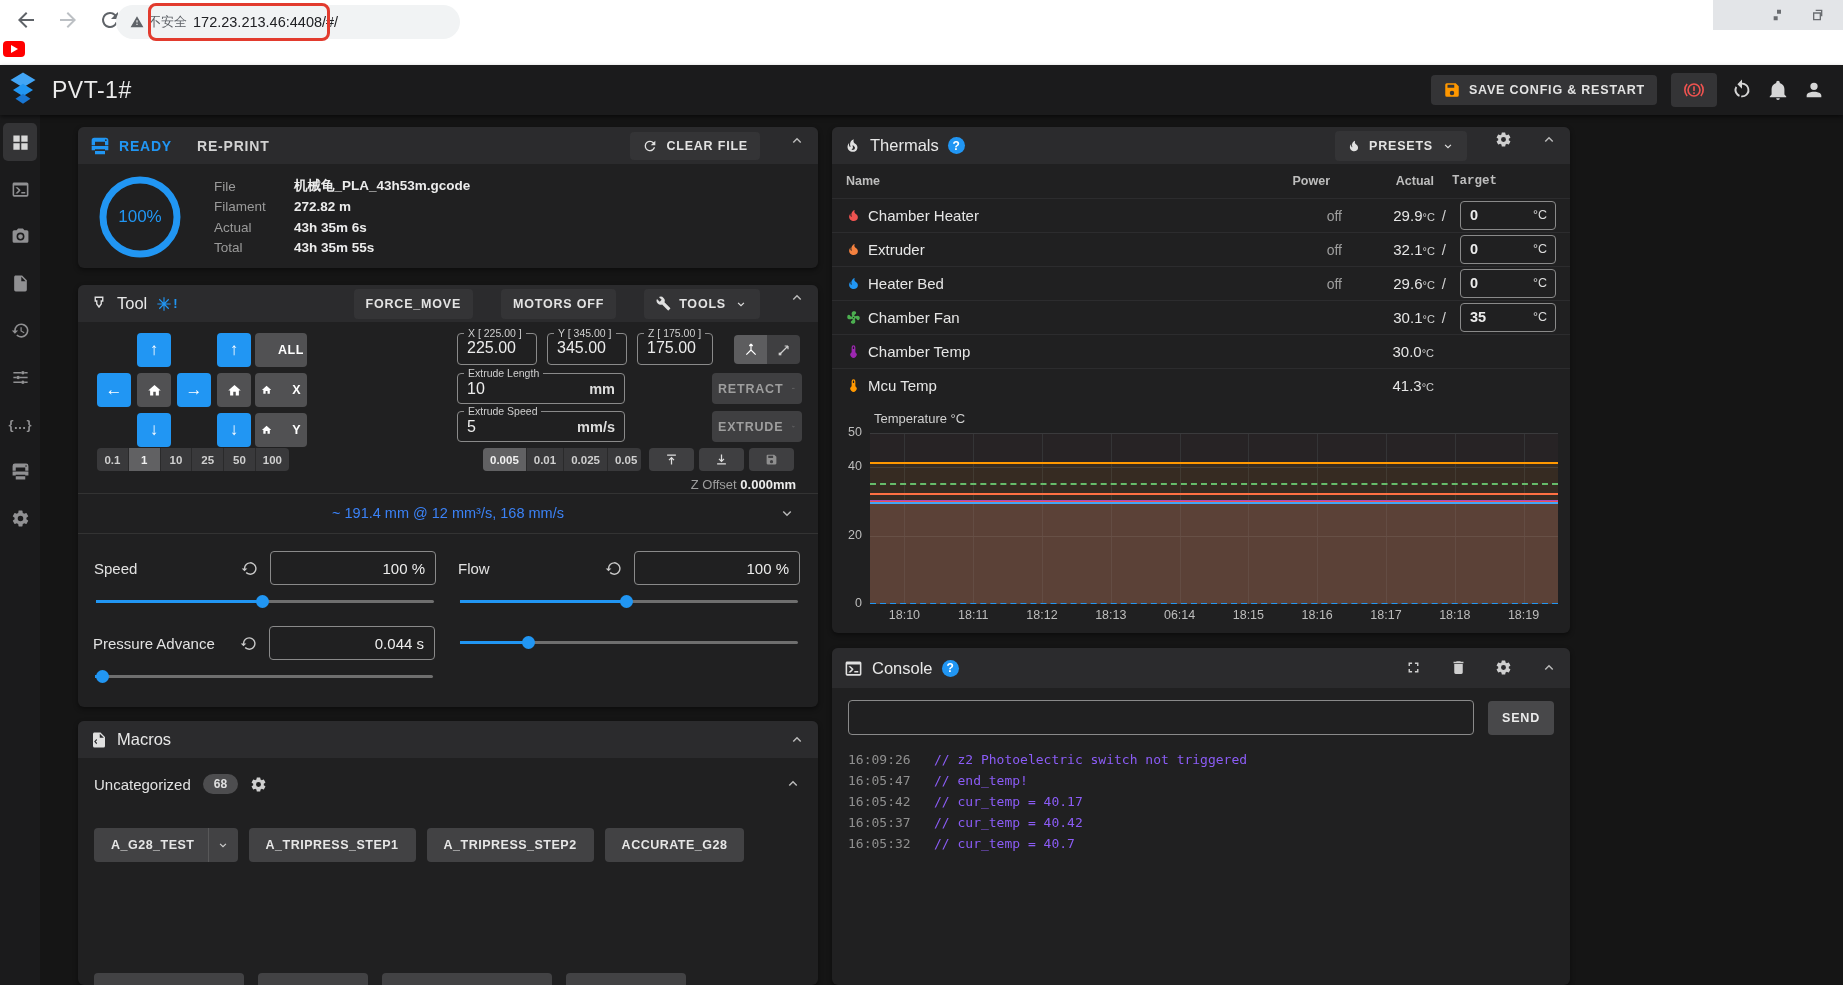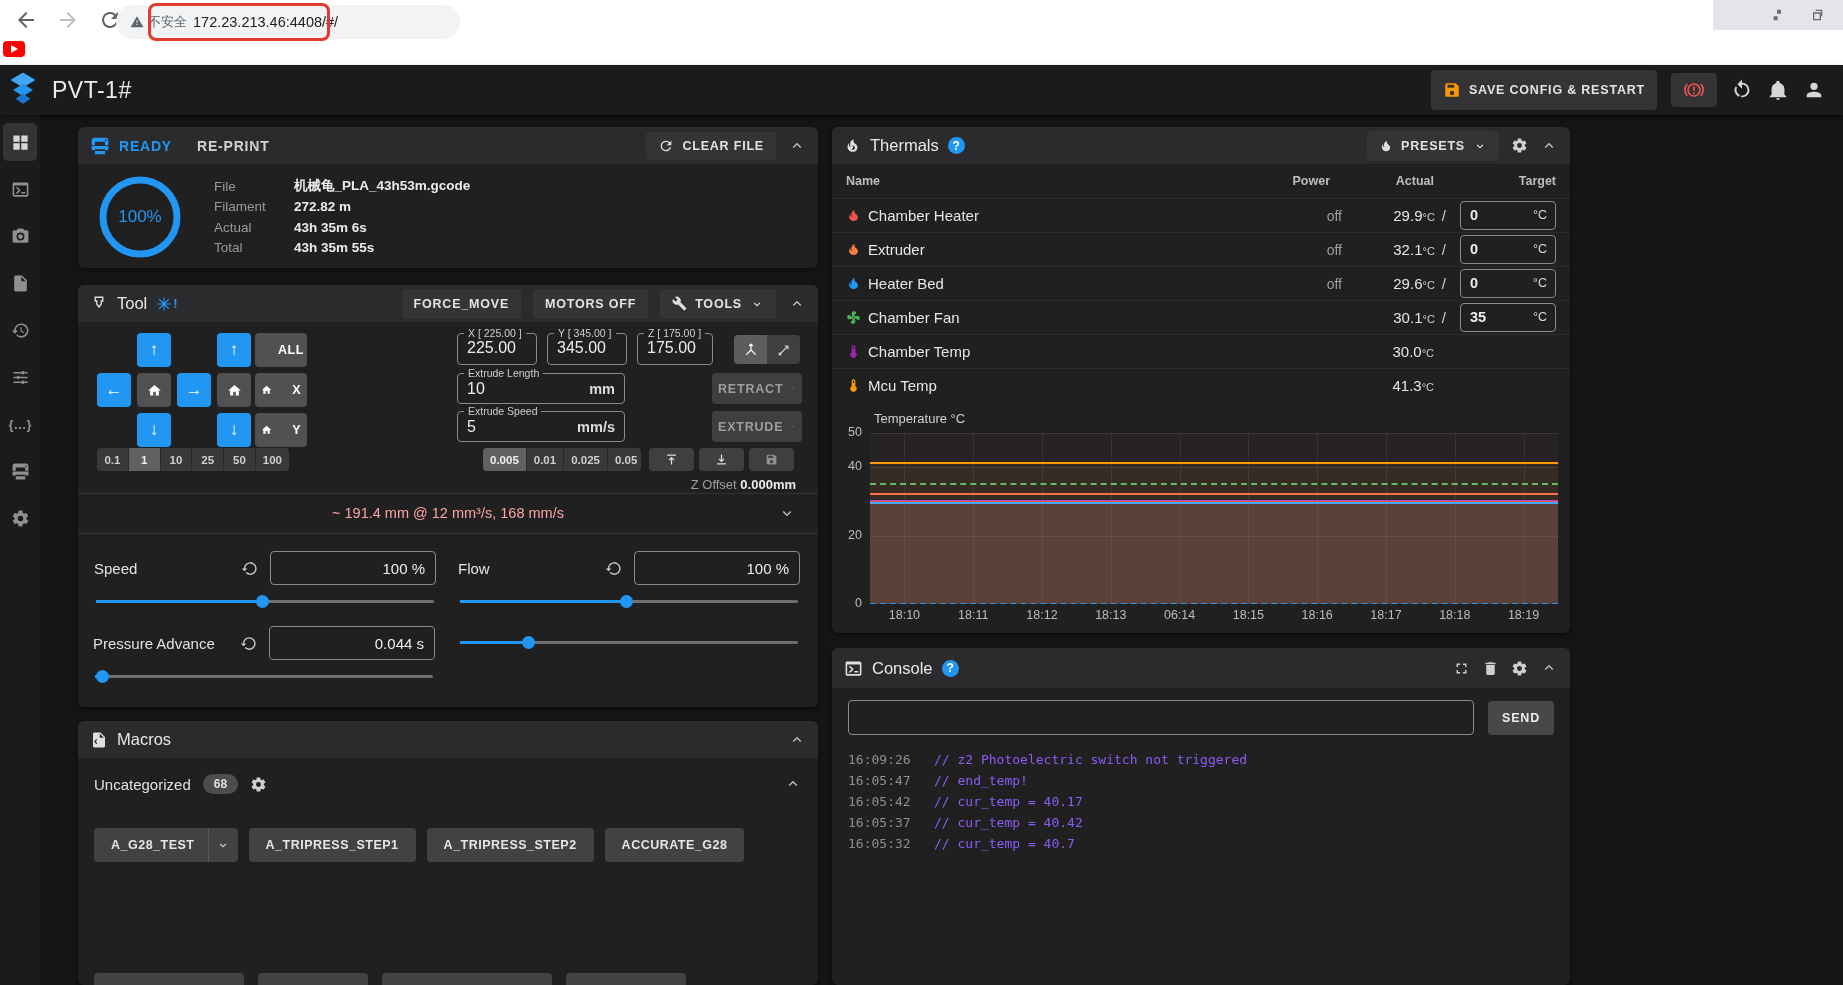--- a/index.html
+++ b/index.html
@@ -23,38 +23,38 @@
   .tab-corner { position:absolute; right:0; top:0; width:130px; height:30px; background:#e3e5e8;
     display:flex; align-items:center; justify-content:flex-end; gap:22px; padding:0 18px; color:#4a4d51; }
 
   
   .app-header { position:absolute; left:0; top:65px; width:1843px; height:50px; background:#1b1b1c;
     display:flex; align-items:center; box-shadow:0 2px 4px rgba(0,0,0,.5); z-index:5; }
   .logo { margin-left:8px; }
   .app-title { margin-left:14px; font-size:23px; color:#ececec; letter-spacing:.5px; }
   .hdr-right { margin-left:auto; display:flex; align-items:center; gap:14px; margin-right:18px; }
   .btn { background:#343436; border:none; border-radius:4px; color:#e3e3e3; font-family:inherit;
-    font-weight:bold; font-size:12.5px; letter-spacing:.8px; height:40px; padding:0 12px;
+    font-weight:bold; font-size:12.5px; letter-spacing:.8px; height:30px; padding:0 12px;
     display:inline-flex; align-items:center; gap:8px; cursor:pointer; white-space:nowrap; }
   .estop { width:46px; height:34px; justify-content:center; color:#ef5350; }
   .hdr-ico { color:#d6d6d6; }
 
   
   .sidebar { position:absolute; left:0; top:115px; width:40px; height:870px; background:#1b1b1c;
     display:flex; flex-direction:column; align-items:center; padding-top:8px; gap:9px; z-index:4; }
   .side-item { width:34px; height:38px; border-radius:5px; display:flex; align-items:center;
     justify-content:center; color:#909092; }
   .side-item.active { background:#343436; color:#d8d8d8; }
 
   
   .content { position:absolute; left:40px; top:115px; width:1803px; height:870px; background:#151515; }
   .card { position:absolute; background:#202021; border-radius:6px; box-shadow:0 2px 5px rgba(0,0,0,.45); overflow:hidden; }
   .card-hd { height:37px; background:#2b2b2d; display:flex; align-items:center; padding:0 12px; gap:9px; }
   .card-title { font-size:16.5px; color:#e8e8e8; }
-  .hd-right { margin-left:auto; display:flex; align-items:center; gap:12px; }
+  .hd-right { margin-left:auto; display:flex; align-items:flex-start; gap:28px; }
   .chev { color:#b8b8b8; }
   .help-badge { width:17px; height:17px; border-radius:50%; background:#2196f3; color:#fff; font-size:12px;
     font-weight:bold; display:flex; align-items:center; justify-content:center; }
 
   
   #status-card { left:38px; top:12px; width:740px; height:141px; }
   .st-state { color:#2196f3; font-weight:bold; font-size:14px; letter-spacing:.8px; }
   .st-tab { color:#d2d2d2; font-weight:bold; font-size:14px; letter-spacing:.8px; margin-left:16px; }
   .st-body { display:flex; align-items:center; padding:9px 18px; }
   .ring-wrap { position:relative; width:88px; height:88px; }
@@ -86,21 +86,21 @@
     font-weight:bold; font-size:12.5px; letter-spacing:.8px; font-family:inherit;
     display:flex; align-items:center; justify-content:center; gap:8px; cursor:pointer; }
   .toggle-pair { position:absolute; display:flex; border-radius:4px; overflow:hidden; }
   .toggle-pair .tbtn { width:33px; height:29px; border:none; display:flex; align-items:center;
     justify-content:center; background:#3f3f41; color:#cfcfcf; cursor:pointer; }
   .toggle-pair .tbtn.sel { background:#5d5d5f; color:#fff; }
   .zoff { position:absolute; font-size:13px; color:#9e9e9e; }
   .zoff b { color:#ececec; }
   .divider { position:absolute; left:0; right:0; border-top:1px solid #333; }
   .summary { position:absolute; left:0; right:0; top:208px; height:40px; display:flex; align-items:center;
-    justify-content:center; font-size:14.5px; color:#fca5a5; }
+    justify-content:center; font-size:14.5px; color:#3b82f6; }
   .summary .chev { position:absolute; right:22px; }
   .slider-ctl { position:absolute; width:342px; }
   .slider-head { display:flex; align-items:center; height:34px; }
   .slider-label { font-size:15px; color:#e2e2e2; flex:1; }
   .reset-ico { color:#c9c9c9; margin-right:12px; }
   .val-box { width:166px; height:34px; border:1px solid #8a8a8a; border-radius:4px; display:flex;
     align-items:center; justify-content:flex-end; padding:0 10px; font-size:15px; color:#ececec; }
   .slider { position:relative; height:14px; margin-top:9px; }
   .slider .track { position:absolute; left:2px; right:2px; top:6px; height:3px; background:#6f6f6f; border-radius:2px; }
   .slider .fill { position:absolute; left:0; top:0; height:3px; background:#2196f3; }
@@ -123,21 +123,21 @@
   .mac-partial { position:absolute; left:16px; top:252px; display:flex; gap:14px; }
   .mac-partial div { height:34px; border-radius:4px 4px 0 0; background:#424244; }
 
   
   #thermals-card { left:792px; top:12px; width:738px; height:506px; }
   .th-cols { display:flex; align-items:center; height:34px; padding:0 14px; font-size:12.5px;
     font-weight:bold; color:#bdbdbd; }
   .th-name-col { flex:1; }
   .col-power { width:66px; text-align:right; }
   .col-actual { width:118px; text-align:right; padding-right:14px; }
-  .col-target { width:108px; text-align:right; padding-left:4px; }
+  .col-target { width:108px; text-align:left; padding-left:4px;font-family:Liberation Mono, monospace; }
   .th-row { display:flex; align-items:center; height:34px; padding:0 14px; border-top:1px solid #2c2c2e; }
   .th-ico { width:22px; display:flex; }
   .th-name { flex:1; font-size:15px; color:#e6e6e6; }
   .th-power { width:66px; text-align:right; color:#9e9e9e; font-size:14px; }
   .th-actual { width:118px; text-align:right; padding-right:14px; font-size:15px; color:#e6e6e6; white-space:nowrap; }
   .th-actual .cu { font-size:11px; color:#cfcfcf; }
   .th-slash { color:#cfcfcf; margin-left:7px; }
   .target-box { width:96px; height:29px; border:1px solid #8a8a8a; border-radius:4px; position:relative; }
   .target-box .tv { position:absolute; left:9px; top:5px; font-size:14.5px; color:#ececec; font-weight:bold; }
   .target-box .tu { position:absolute; right:8px; top:6px; font-size:12.5px; color:#dcdcdc; }

